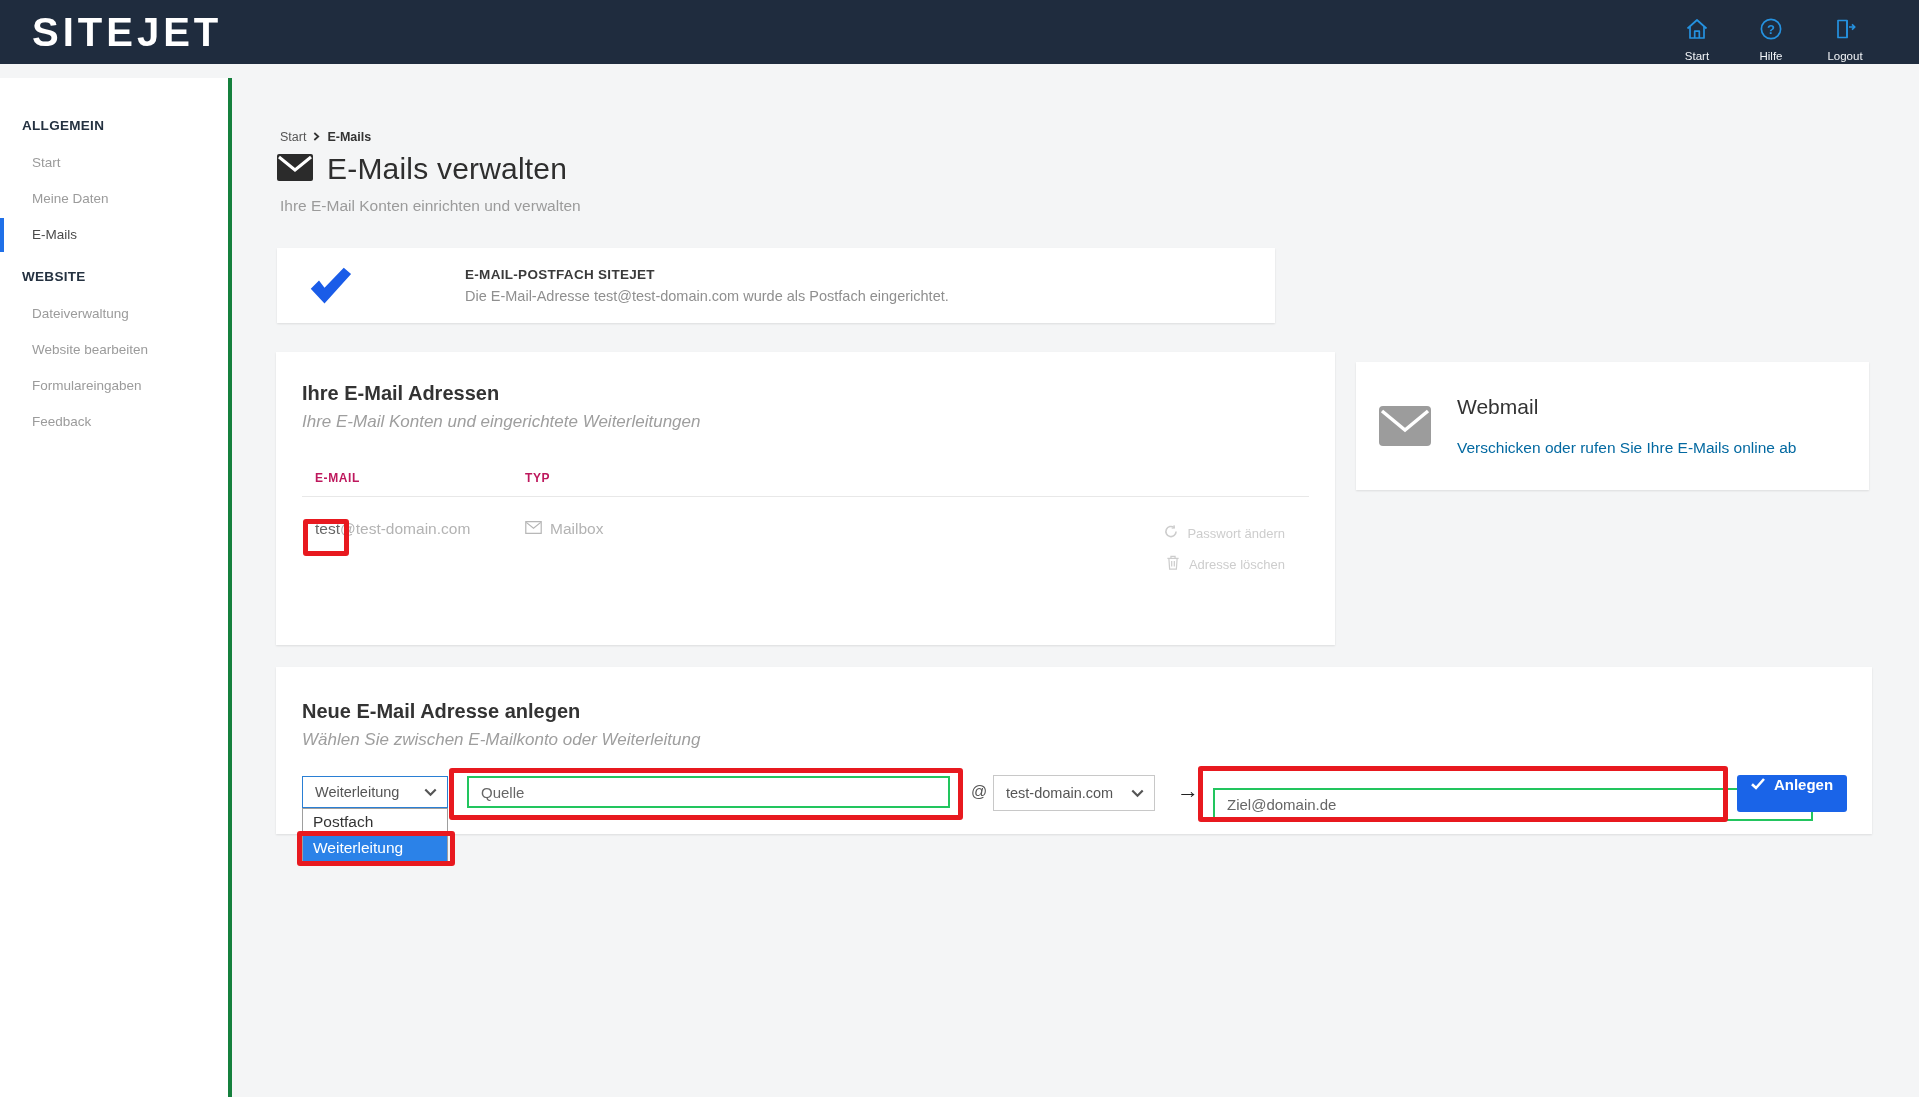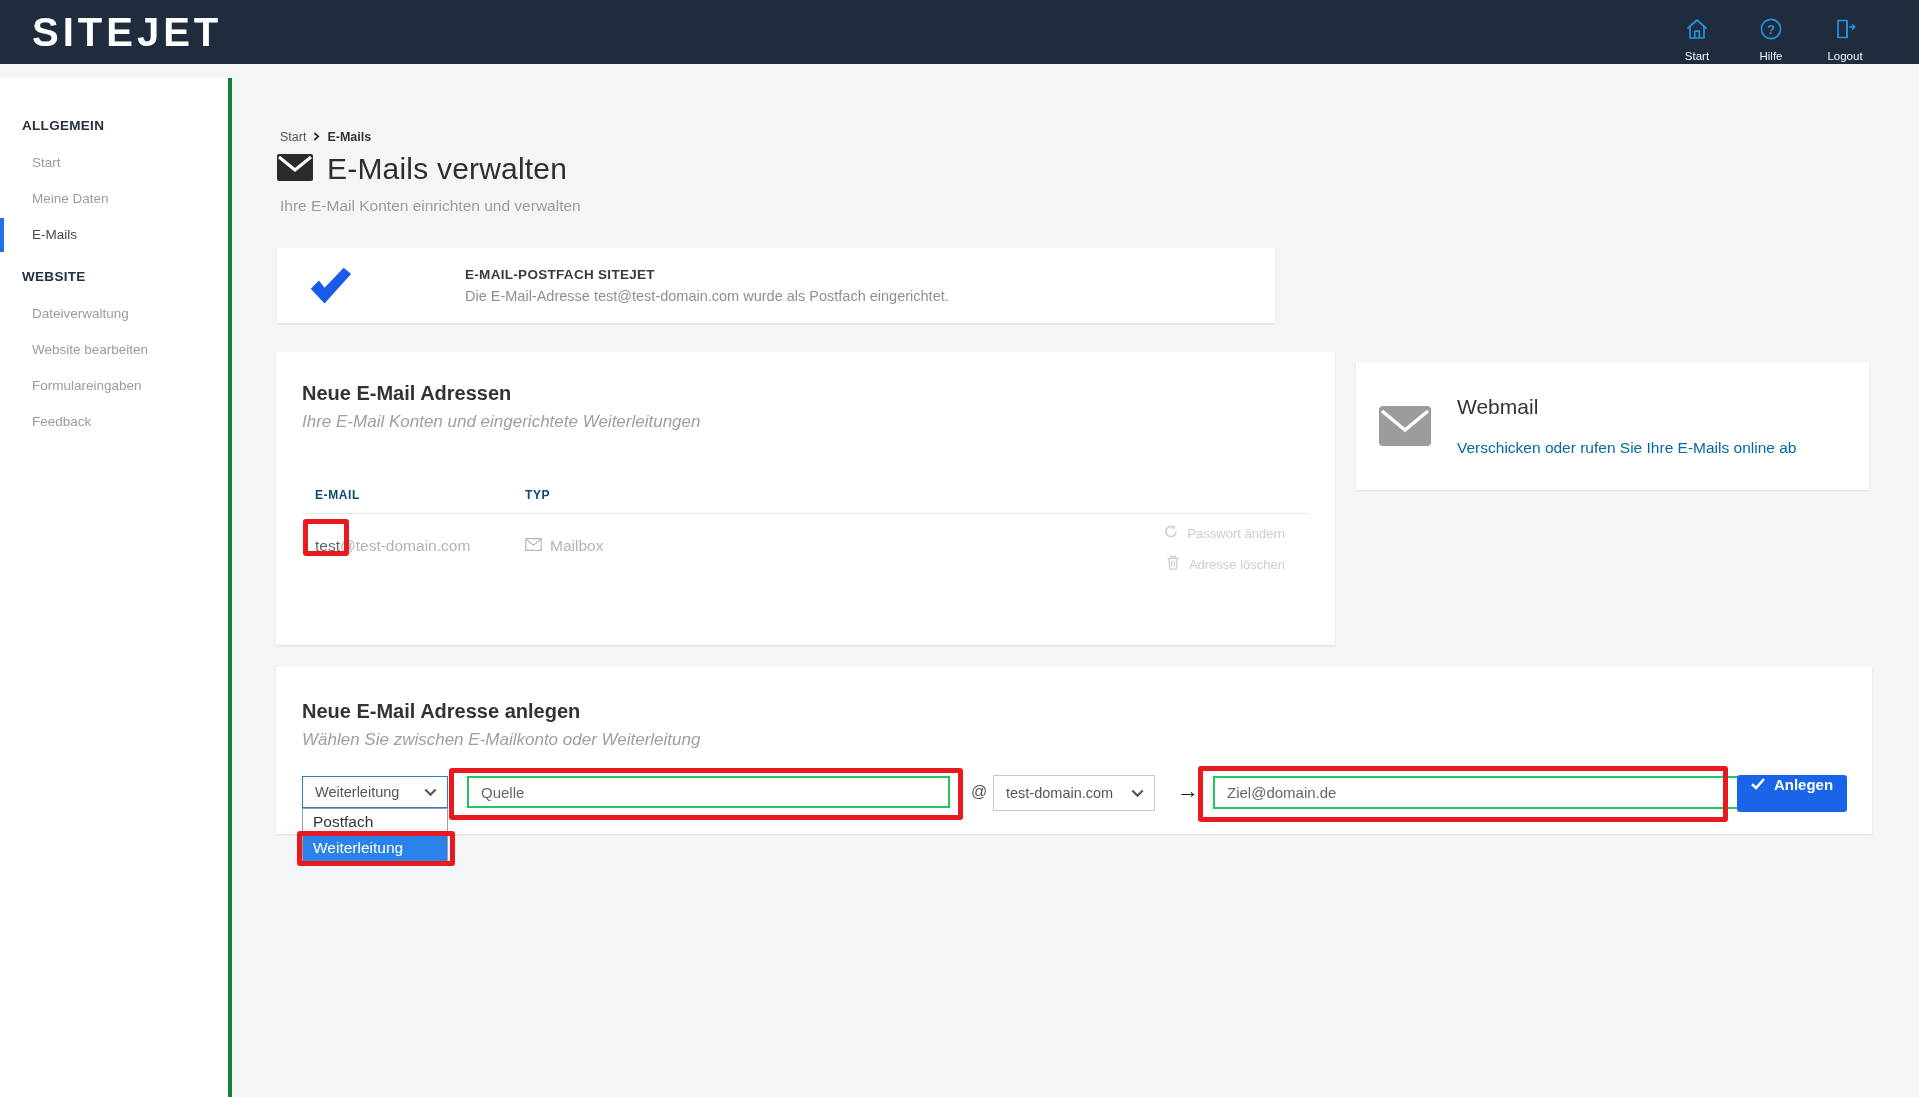--- a/index.html
+++ b/index.html
@@ -41,21 +41,21 @@
 
   
   .notif{left:277px;top:248px;width:998px;height:75px;display:flex;align-items:center;}
   .notif-check{margin-left:31px;width:44px;height:38px;flex:none;}
   .notif-text{margin-left:113px;}
   .notif-title{font-size:13.5px;font-weight:bold;color:#3a3a3a;letter-spacing:.3px;}
   .notif-msg{font-size:14.5px;color:#8f8f8f;margin-top:6px;}
 
   
   .emails-card{left:276px;top:352px;width:1059px;height:293px;padding:30px 26px 0 26px;box-sizing:border-box;}
-  .table-head{display:flex;margin-top:56px;font-size:12px;font-weight:bold;color:#0c4a6e;letter-spacing:.6px;}
+  .table-head{display:flex;margin-top:39px;font-size:12px;font-weight:bold;color:#be185d;letter-spacing:.6px;}
   .col-email{width:223px;padding-left:13px;box-sizing:border-box;}
   .col-typ{flex:1;}
   .table-divider{border:none;border-top:1px solid #e8e8e8;margin:11px 0 0 0;}
   .table-row{display:flex;padding:23px 0 0 0;font-size:15.5px;align-items:flex-start;}
   .email-user{color:#666;}
   .email-domain{color:#b3b3b3;margin-top:15px;}
   .typ-cell{display:flex;align-items:center;gap:8px;color:#b3b3b3;}
   .typ-cell svg{width:17px;height:13px;}
   .row-actions{position:absolute;right:50px;top:172px;display:flex;flex-direction:column;align-items:flex-end;gap:13px;}
   .action-link{display:flex;align-items:center;gap:9px;font-size:13px;color:#cdcdcd;cursor:pointer;}
@@ -72,21 +72,21 @@
   .form-card{left:276px;top:667px;width:1596px;height:167px;box-sizing:border-box;padding:33px 0 0 26px;}
   .ctrl{position:absolute;box-sizing:border-box;background:#fff;}
   .select-box{display:flex;align-items:center;justify-content:space-between;border:1px solid #c8c8c8;
               padding:0 10px 0 12px;font-size:14.5px;color:#555;cursor:pointer;}
   .select-box svg{width:13px;height:9px;flex:none;margin-left:8px;}
   .type-select{left:26px;top:109px;width:146px;height:32px;border-color:#2a7fd4;}
   .domain-select{left:717px;top:108px;width:162px;height:36px;}
   .text-input{border:2px solid #22c55e;font-size:15px;color:#555;padding:0 12px;font-family:"Liberation Sans",sans-serif;}
   .text-input::placeholder{color:#666;opacity:1;}
   .source-input{left:191px;top:109px;width:483px;height:32px;}
-  .target-input{left:937px;top:109px;width:600px;height:33px;}
+  .target-input{left:937px;top:121px;width:600px;height:33px;}
   .at-symbol{position:absolute;left:695px;top:109px;height:32px;line-height:32px;font-size:16px;color:#555;}
   .arrow-symbol{position:absolute;left:901px;top:106px;height:36px;line-height:36px;font-size:22px;color:#222;}
   .submit-btn{position:absolute;left:1461px;top:108px;width:110px;height:37px;background:#1a64e8;border:none;
               border-radius:3px;color:#fff;font-size:15px;font-weight:bold;display:flex;
               justify-content:center;gap:9px;cursor:pointer;font-family:"Liberation Sans",sans-serif;}
   .submit-btn svg{width:14px;height:12px;}
 
   
   .dropdown-panel{position:absolute;left:302px;top:808px;width:146px;background:#fff;
                   border:1px solid #9e9e9e;box-sizing:border-box;z-index:40;}
@@ -183,21 +183,21 @@
         <polygon points="3,23 12,14 18,22 39,0 47,7 18,39" fill="#1a5ce8"></polygon>
       </svg>
     </span>
     <div class="notif-text">
       <div class="notif-title">E-MAIL-POSTFACH SITEJET</div>
       <div class="notif-msg">Die E-Mail-Adresse test@test-domain.com wurde als Postfach eingerichtet.</div>
     </div>
   </section>
 
   <section class="card emails-card">
-    <h2 class="card-h2">Neue E-Mail Adressen</h2>
+    <h2 class="card-h2">Ihre E-Mail Adressen</h2>
     <div class="card-sub">Ihre E-Mail Konten und eingerichtete Weiterleitungen</div>
 
     <div class="table-head">
       <div class="col-email">E-MAIL</div>
       <div class="col-typ">TYP</div>
     </div>
     <hr class="table-divider">
 
     <div class="table-row">
       <div class="col-email">

